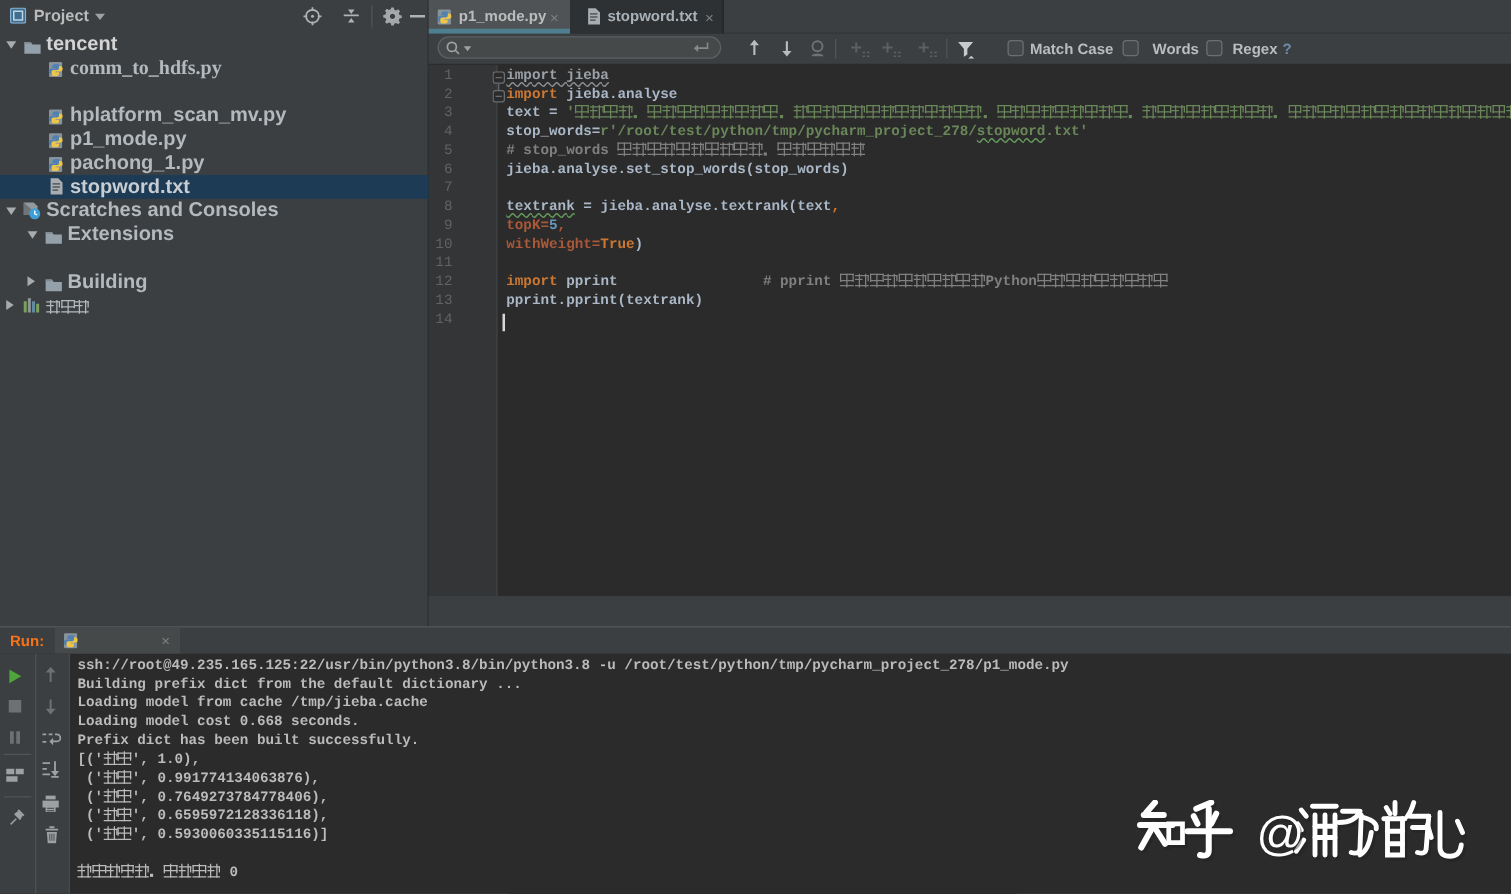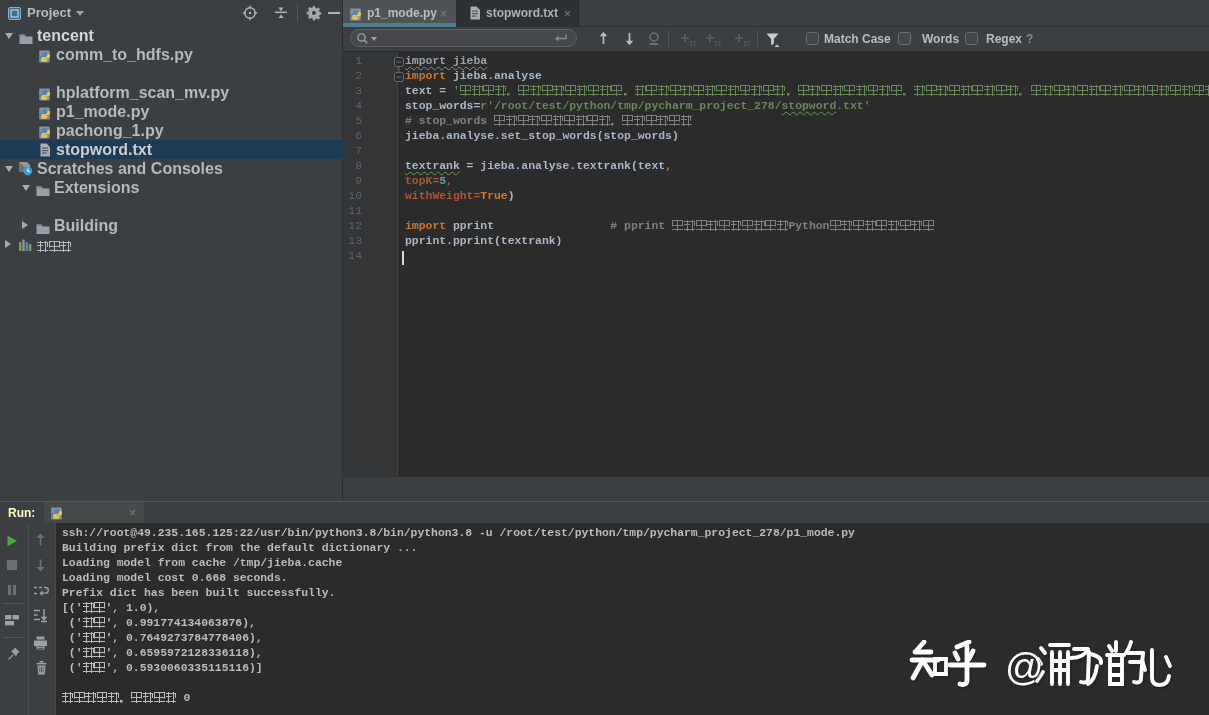--- a/index.html
+++ b/index.html
@@ -61,21 +61,21 @@
           <path d="M0.5 1.5 h5 l1 1.4 h-6z" fill="#7f8b95"></path>
         </svg></span>
       <span class="lbl" style="left:37px;color:#d4d4d4;">tencent</span>
     </div>
 <div class="row" style="top:45px;">
       <span class="ic" style="left:38px;top:3px;"><svg width="13" height="13" viewBox="0 0 13 13">
           <rect x="1.2" y="0.5" width="10.5" height="12" rx="1" fill="#87939b"></rect>
           <path d="M6.5 2.2c-1.8 0-2.6.8-2.6 1.9v1.2h2.7v.5H2.9c-1.1 0-1.9.8-1.9 2.2 0 1.3.7 2.2 1.9 2.2h1v-1.3c0-1 .9-1.9 2-1.9h2.4c.9 0 1.6-.7 1.6-1.7V4.1c0-1.1-.9-1.9-2-1.9z" fill="#4f81b2"></path>
           <path d="M6.6 11.8c1.8 0 2.6-.8 2.6-1.9V8.7H6.5v-.5h3.7c1.1 0 1.9-.8 1.9-2.2 0-1.3-.7-2.2-1.9-2.2h-1v1.3c0 1-.9 1.9-2 1.9H4.8c-.9 0-1.6.7-1.6 1.7v1.2c0 1.1.9 1.9 2 1.9z" fill="#ecc549"></path>
         </svg></span>
-      <span class="lbl" style="left:56px;">comm_to_hdfs.py</span>
+      <span class="lbl" style="left:56px;font-family:Liberation Serif, serif;">comm_to_hdfs.py</span>
     </div>
 <div class="row" style="top:83px;">
       <span class="ic" style="left:38px;top:3px;"><svg width="13" height="13" viewBox="0 0 13 13">
           <rect x="1.2" y="0.5" width="10.5" height="12" rx="1" fill="#87939b"></rect>
           <path d="M6.5 2.2c-1.8 0-2.6.8-2.6 1.9v1.2h2.7v.5H2.9c-1.1 0-1.9.8-1.9 2.2 0 1.3.7 2.2 1.9 2.2h1v-1.3c0-1 .9-1.9 2-1.9h2.4c.9 0 1.6-.7 1.6-1.7V4.1c0-1.1-.9-1.9-2-1.9z" fill="#4f81b2"></path>
           <path d="M6.6 11.8c1.8 0 2.6-.8 2.6-1.9V8.7H6.5v-.5h3.7c1.1 0 1.9-.8 1.9-2.2 0-1.3-.7-2.2-1.9-2.2h-1v1.3c0 1-.9 1.9-2 1.9H4.8c-.9 0-1.6.7-1.6 1.7v1.2c0 1.1.9 1.9 2 1.9z" fill="#ecc549"></path>
         </svg></span>
       <span class="lbl" style="left:56px;">hplatform_scan_mv.py</span>
     </div>
 <div class="row" style="top:102px;">
@@ -220,21 +220,21 @@
       <path d="M2.5 5h5" stroke="#6a6e71"></path>
       <path d="M5 10v5" stroke="#6a6e71"></path>
       <rect x="0.5" y="15.5" width="9" height="9" rx="2" fill="#2b2b2b" stroke="#6a6e71"></rect>
       <path d="M2.5 20h5" stroke="#6a6e71"></path>
     </svg>
 <div class="abs" style="left:62px;top:1px;color:#a9b7c6;font-weight:bold;"><div style="height:15px;"><span style="color:#9aa1a8;text-decoration:underline wavy #8a8f93 0.8px;text-underline-offset:2px;">import jieba</span></div><div style="height:15px;"><span style="color:#cc7832;">import</span> jieba.analyse</div><div style="height:15px;">text = <span style="color:#6a8759;">'<i class="z"></i><i class="y"></i><i class="z"></i><i class="y"></i><i class="zp"></i><i class="z"></i><i class="y"></i><i class="z"></i><i class="y"></i><i class="z"></i><i class="y"></i><i class="z"></i><i class="y"></i><i class="z"></i><i class="zp"></i><i class="y"></i><i class="z"></i><i class="y"></i><i class="z"></i><i class="y"></i><i class="z"></i><i class="y"></i><i class="z"></i><i class="y"></i><i class="z"></i><i class="y"></i><i class="z"></i><i class="y"></i><i class="zp"></i><i class="z"></i><i class="y"></i><i class="z"></i><i class="y"></i><i class="z"></i><i class="y"></i><i class="z"></i><i class="y"></i><i class="z"></i><i class="zp"></i><i class="y"></i><i class="z"></i><i class="y"></i><i class="z"></i><i class="y"></i><i class="z"></i><i class="y"></i><i class="z"></i><i class="y"></i><i class="zp"></i><i class="z"></i><i class="y"></i><i class="z"></i><i class="y"></i><i class="z"></i><i class="y"></i><i class="z"></i><i class="y"></i><i class="z"></i><i class="y"></i><i class="z"></i><i class="y"></i><i class="z"></i><i class="y"></i><i class="z"></i><i class="y"></i></span></div><div style="height:15px;">stop_words=<span style="color:#6a8759;">r'/root/test/python/tmp/pycharm_project_278/<span style="text-decoration:underline wavy #659a5c 0.8px;text-underline-offset:2px;">stopword</span>.txt'</span></div><div style="height:15px;"><span style="color:#808080;"># stop_words <i class="z"></i><i class="y"></i><i class="z"></i><i class="y"></i><i class="z"></i><i class="y"></i><i class="z"></i><i class="y"></i><i class="z"></i><i class="y"></i><i class="zp"></i><i class="z"></i><i class="y"></i><i class="z"></i><i class="y"></i><i class="z"></i><i class="y"></i></span></div><div style="height:15px;">jieba.analyse.set_stop_words(stop_words)</div><div style="height:15px;">&nbsp;</div><div style="height:15px;"><span style="text-decoration:underline wavy #659a5c 0.8px;text-underline-offset:2px;">textrank</span> = jieba.analyse.textrank(text<span style="color:#cc7832;">,</span></div><div style="height:15px;"><span style="color:#aa5838;">topK=</span><span style="color:#6897bb;">5</span><span style="color:#aa5838;">,</span></div><div style="height:15px;"><span style="color:#aa5838;">withWeight=</span><span style="color:#cc7832;">True</span>)</div><div style="height:15px;">&nbsp;</div><div style="height:15px;"><span style="color:#cc7832;">import</span> pprint                 <span style="color:#808080;"># pprint <i class="z"></i><i class="y"></i><i class="z"></i><i class="y"></i><i class="z"></i><i class="y"></i><i class="z"></i><i class="y"></i><i class="z"></i><i class="y"></i>Python<i class="z"></i><i class="y"></i><i class="z"></i><i class="y"></i><i class="z"></i><i class="y"></i><i class="z"></i><i class="y"></i><i class="z"></i></span></div><div style="height:15px;">pprint.pprint(textrank)</div><div style="height:15px;">&nbsp;</div></div>
 <div class="abs" style="left:59px;top:199px;width:2px;height:14px;background:#d8d8d8;"></div>
 </div>
 <div class="abs" style="left:343px;top:477px;width:866px;height:24px;background:#3c3f41;"></div>
 <div class="abs" style="left:0;top:501px;width:1209px;height:22px;background:#3c3f41;border-top:1px solid #55585a;">
-<span class="abs" style="left:8px;top:4px;font-size:12px;font-weight:bold;color:#fef9c3;">Run:</span>
+<span class="abs" style="left:8px;top:4px;font-size:12px;font-weight:bold;color:#f97316;">Run:</span>
 <div class="abs" style="left:44px;top:0;width:100px;height:22px;background:#45494a;">
       <span class="abs" style="left:6px;top:4px;"><svg width="13" height="13" viewBox="0 0 13 13">
           <rect x="1.2" y="0.5" width="10.5" height="12" rx="1" fill="#87939b"></rect>
           <path d="M6.5 2.2c-1.8 0-2.6.8-2.6 1.9v1.2h2.7v.5H2.9c-1.1 0-1.9.8-1.9 2.2 0 1.3.7 2.2 1.9 2.2h1v-1.3c0-1 .9-1.9 2-1.9h2.4c.9 0 1.6-.7 1.6-1.7V4.1c0-1.1-.9-1.9-2-1.9z" fill="#4f81b2"></path>
           <path d="M6.6 11.8c1.8 0 2.6-.8 2.6-1.9V8.7H6.5v-.5h3.7c1.1 0 1.9-.8 1.9-2.2 0-1.3-.7-2.2-1.9-2.2h-1v1.3c0 1-.9 1.9-2 1.9H4.8c-.9 0-1.6.7-1.6 1.7v1.2c0 1.1.9 1.9 2 1.9z" fill="#ecc549"></path>
         </svg></span>
       <span class="abs" style="left:25px;top:4px;font-size:16px;font-weight:bold;color:#c5c9cc;margin-top:24px;">p1_mode</span>
       <span class="abs" style="left:85px;top:4px;font-size:12px;color:#7d8184;">×</span>
     </div>
 </div>

